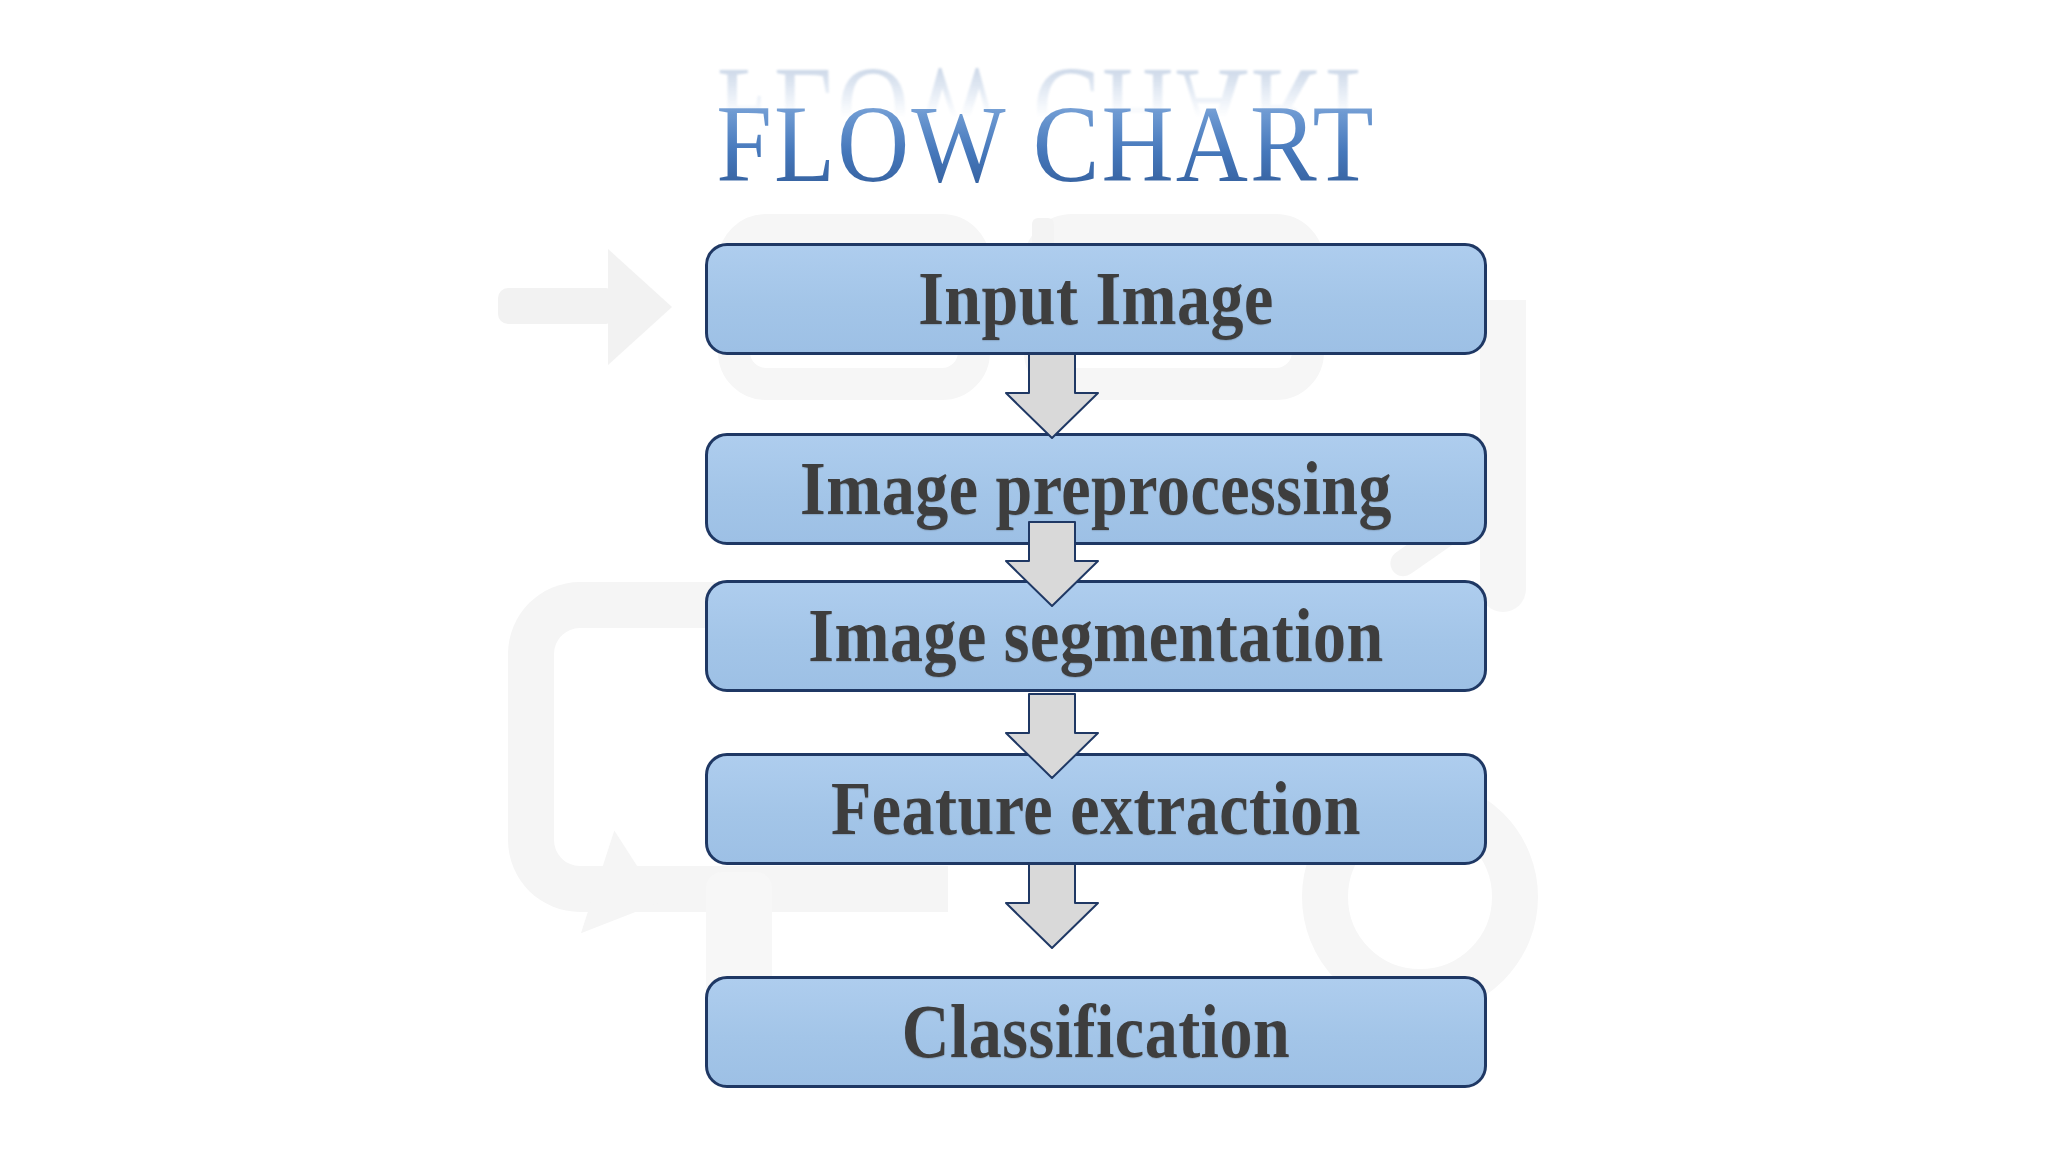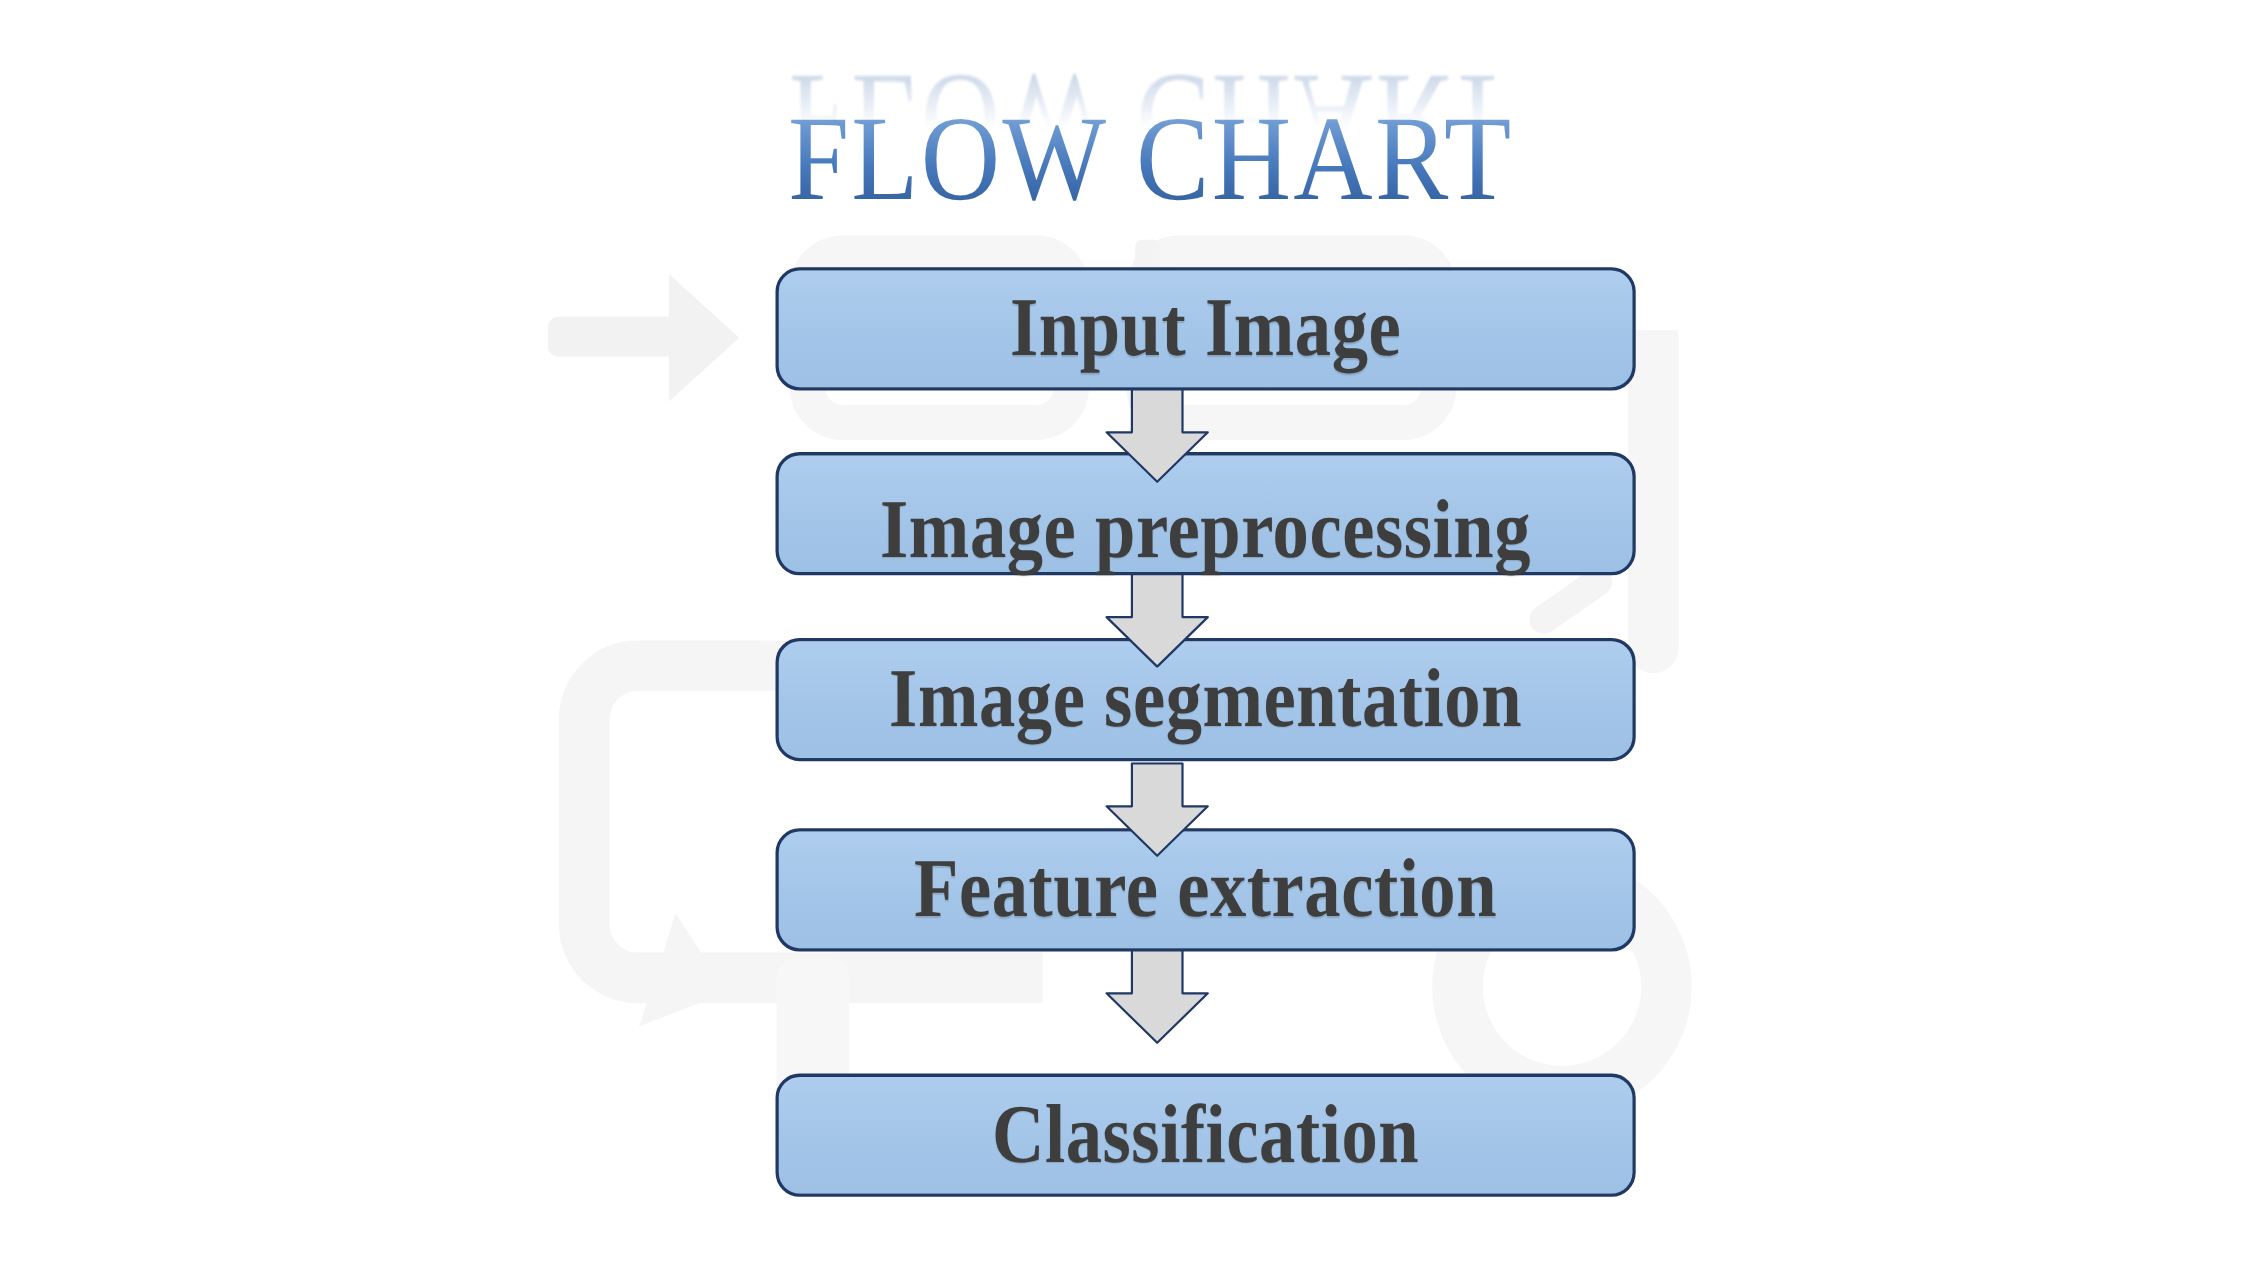--- a/index.html
+++ b/index.html
@@ -86,21 +86,21 @@
   <div class="title-wrap">
     <h1 class="title-text">FLOW CHART</h1>
     <div class="title-reflection">
       <div class="title-text">FLOW CHART</div>
     </div>
   </div>
 
   <div class="fbox" style="top:243px;">
     <span class="fbox-label">Input Image</span>
   </div>
-  <div class="fbox" style="top:411px;align-items:flex-end;">
+  <div class="fbox" style="top:433px;">
     <span class="fbox-label">Image preprocessing</span>
   </div>
   <div class="fbox" style="top:580px;">
     <span class="fbox-label">Image segmentation</span>
   </div>
   <div class="fbox" style="top:753px;">
     <span class="fbox-label">Feature extraction</span>
   </div>
   <div class="fbox" style="top:976px;">
     <span class="fbox-label">Classification</span>

